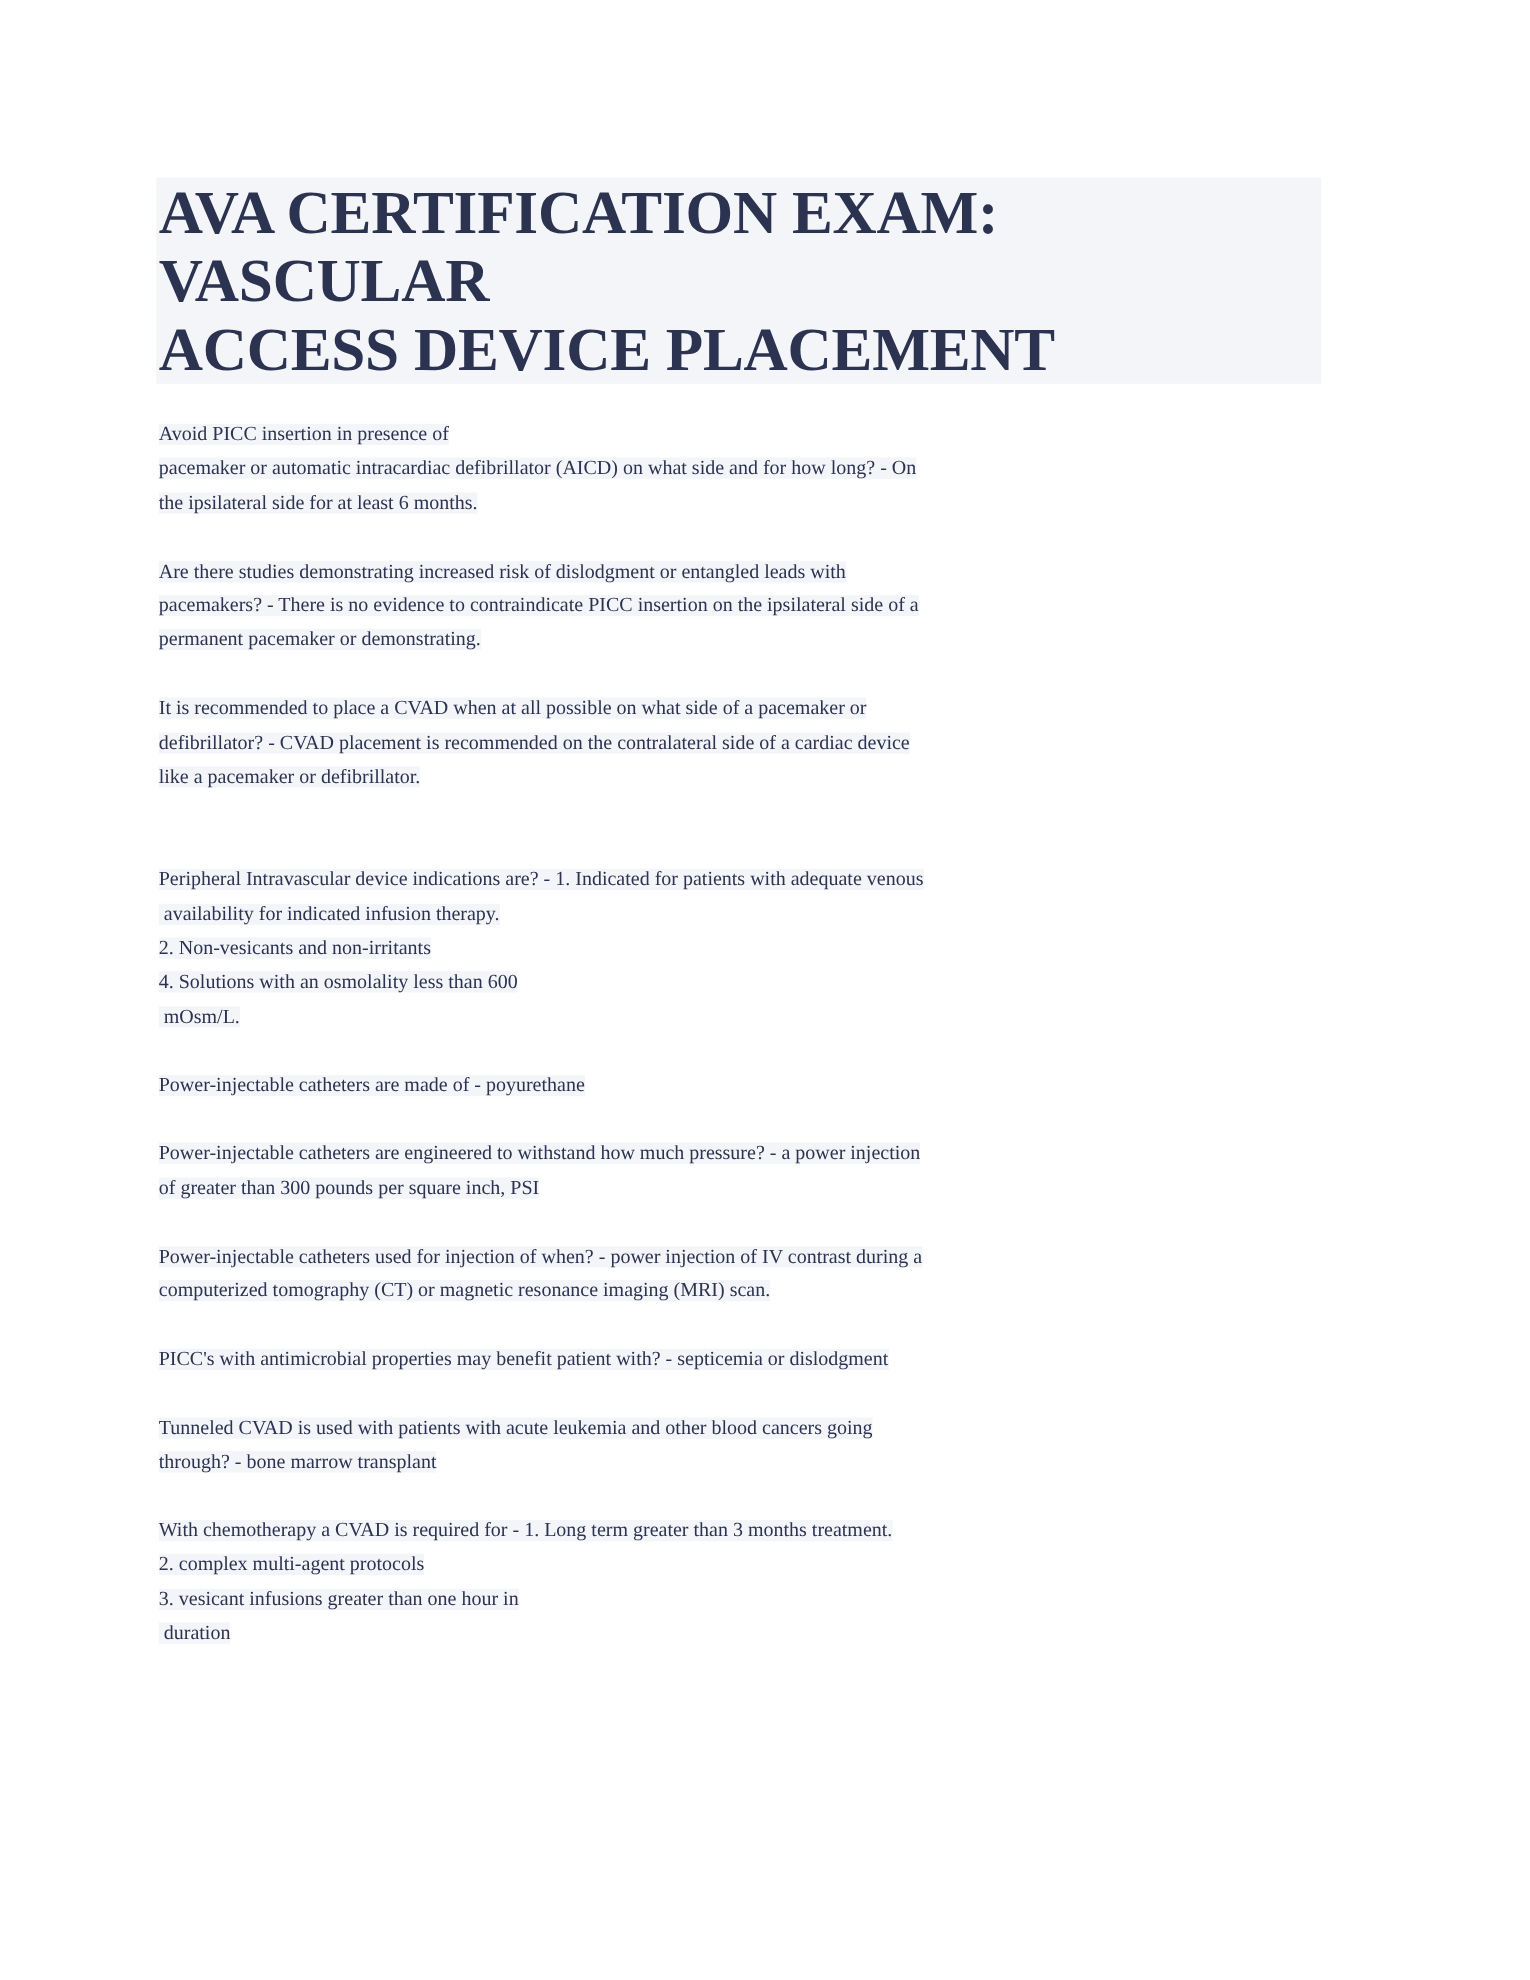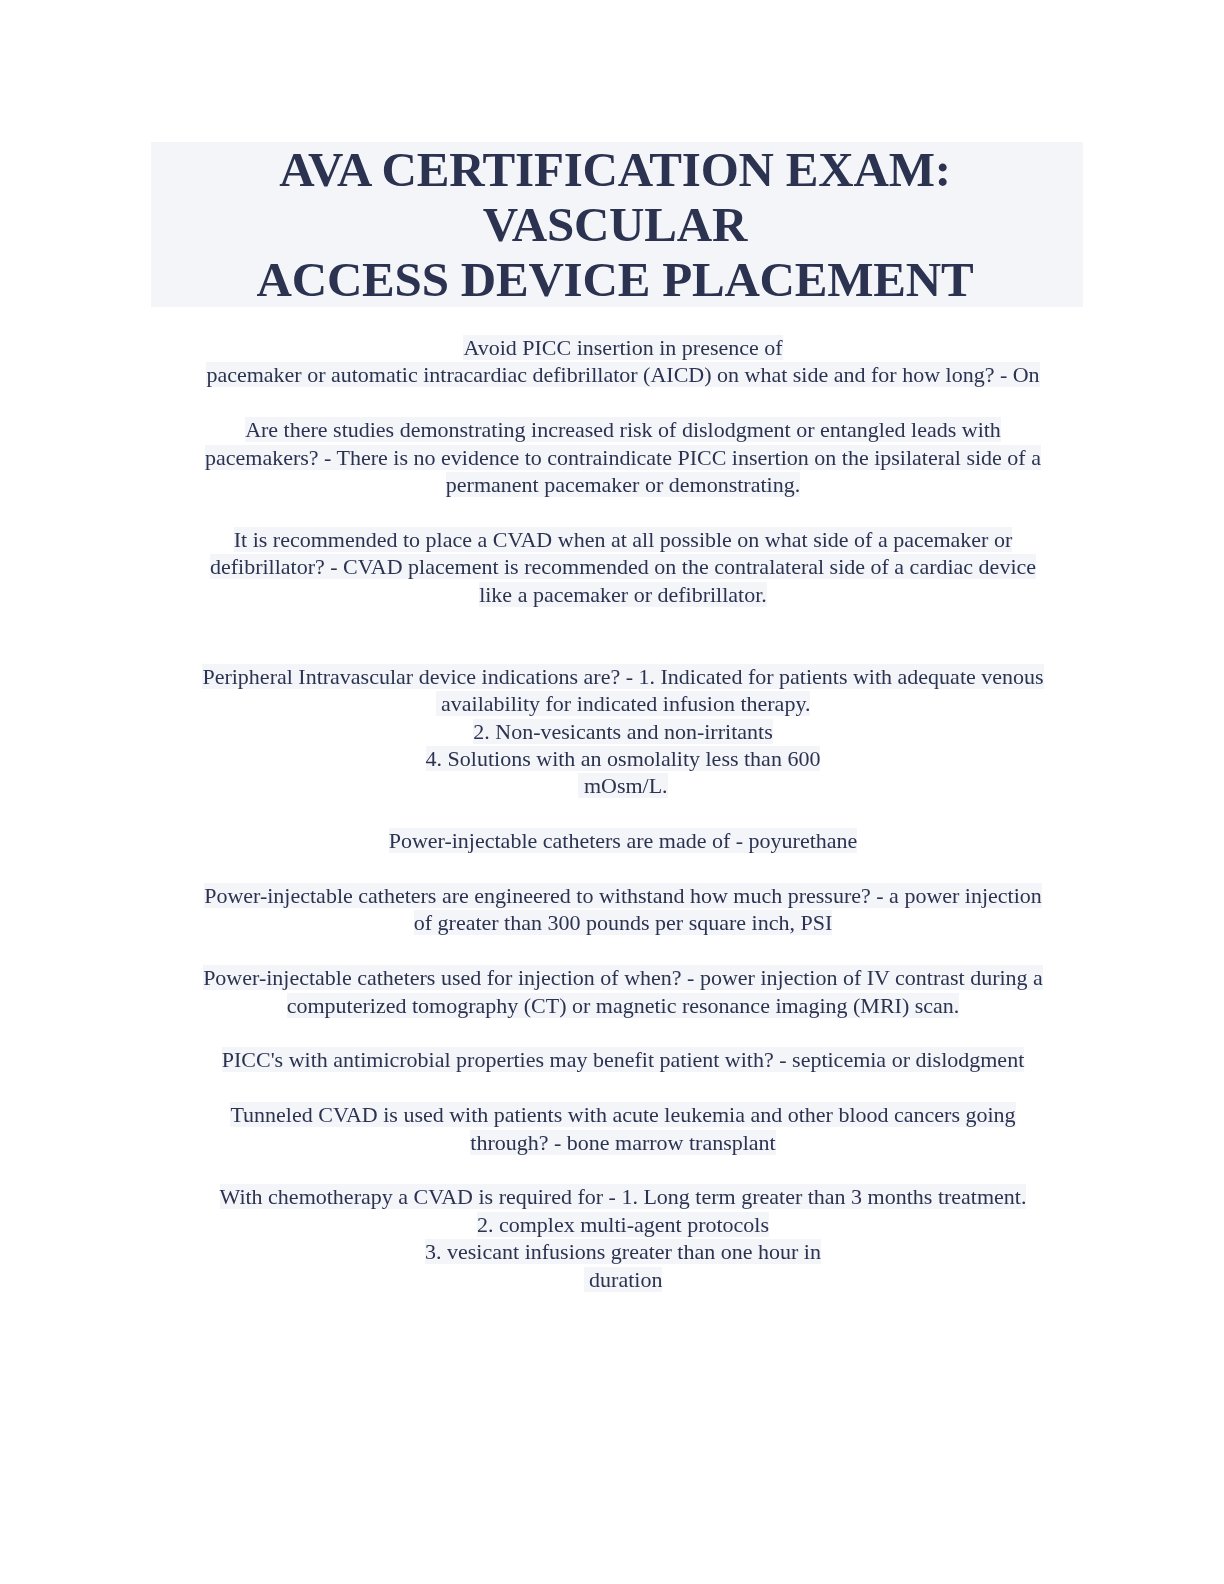--- a/index.html
+++ b/index.html
@@ -1,42 +1,43 @@
 <!DOCTYPE html>
 <html><head>
 <meta charset="utf-8">
 <style>
   html, body { margin: 0; padding: 0; background: #ffffff; }
   body { width: 1224px; height: 1584px; position: relative; overflow: hidden;
          font-family: "Liberation Serif", "DejaVu Serif", serif; color: #2b3350; }
-  .page { position: absolute; left: 153px; top: 142px; width: 940px; text-align: center; }
+  .page { position: absolute; left: 127px; top: 142px; width: 940px; }
   .title-box { background: #f4f5f9; margin-left: -2px; padding: 0 6px 0 2px; width: 924px; }
   .title { font-family: "Liberation Serif", "DejaVu Serif", serif; font-weight: bold;
            font-size: 49px; line-height: 55px; margin: 0; color: #2b3350; letter-spacing: -0.2px; }
   .qa { margin-top: 0; }
-  .line { display: block; font-size: 22px; line-height: 27.4px; white-space: pre; }
+  .line { display: block; font-size: 16px; line-height: 27.4px; white-space: pre; }
   .line span { background: #f4f5f9; }
   .gap { height: 27.4px; }
   .first-block { margin-top: 27px; }
 </style>
 </head>
 <body>
 
 <div class="page">
   <div class="title-box">
     <h1 class="title">
       <span style="display:block">AVA CERTIFICATION EXAM: VASCULAR</span>
       <span style="display:block">ACCESS DEVICE PLACEMENT</span>
     </h1>
   </div>
 
   <div id="blocks" class="first-block">
       <div class="qa">
         <div class="line"><span>Avoid PICC insertion in presence of</span></div>
         <div class="line"><span>pacemaker or automatic intracardiac defibrillator (AICD) on what side and for how long? - On</span></div>
+        <div class="line"><span>the ipsilateral side for at least 6 months.</span></div>
       </div>
       <div class="gap"></div>
       <div class="qa">
         <div class="line"><span>Are there studies demonstrating increased risk of dislodgment or entangled leads with</span></div>
         <div class="line"><span>pacemakers? - There is no evidence to contraindicate PICC insertion on the ipsilateral side of a</span></div>
         <div class="line"><span>permanent pacemaker or demonstrating.</span></div>
       </div>
       <div class="gap"></div>
       <div class="qa">
         <div class="line"><span>It is recommended to place a CVAD when at all possible on what side of a pacemaker or</span></div>

